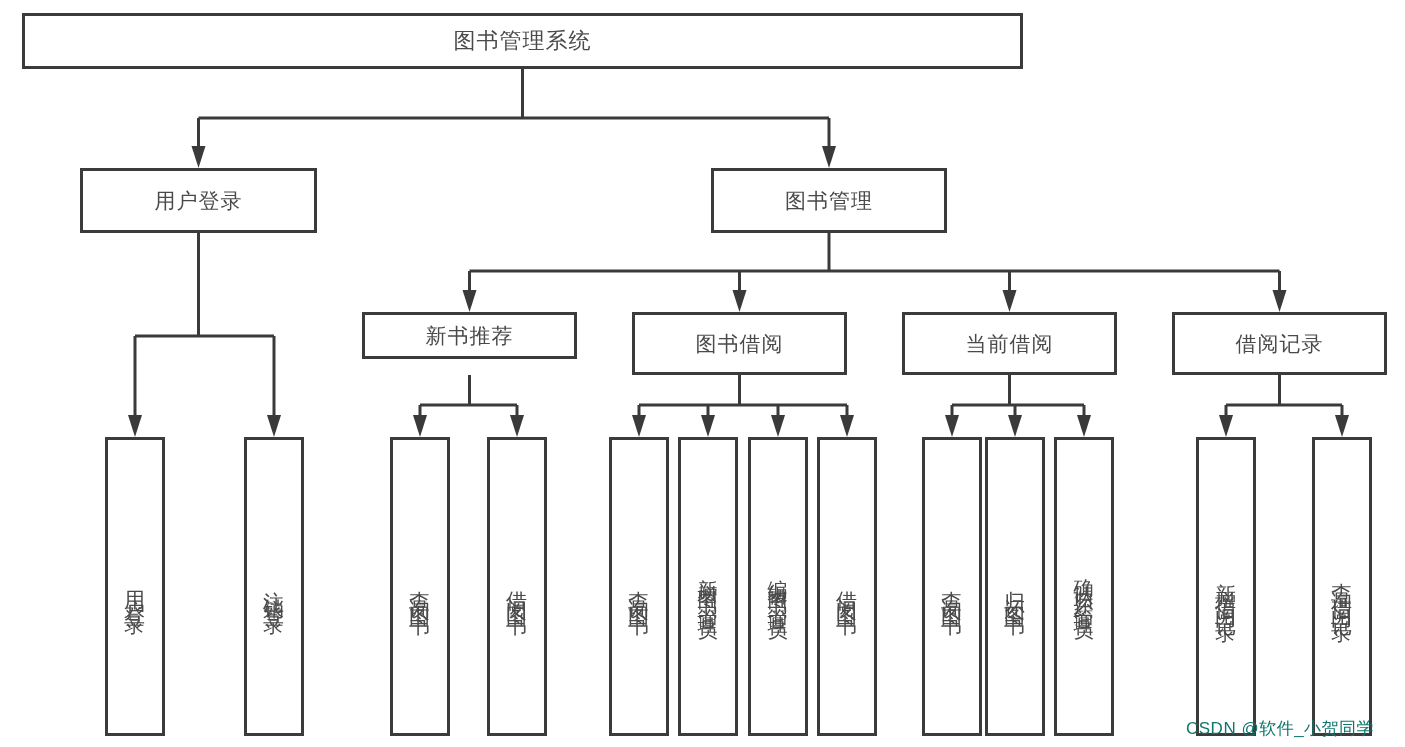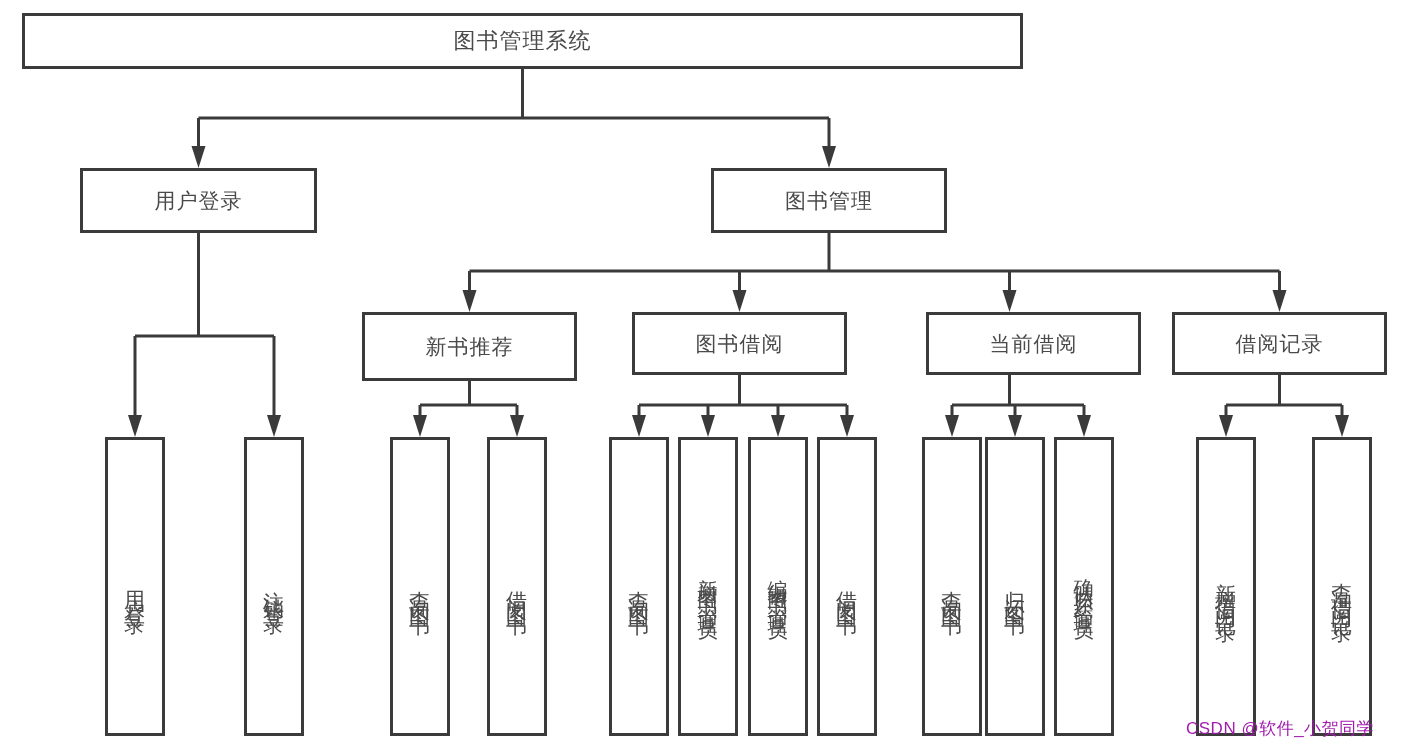--- a/index.html
+++ b/index.html
@@ -52,21 +52,21 @@
   .leaf-long {
     letter-spacing: 6px;
     font-size: 20px;
   }
   #watermark {
     position: absolute;
     left: 1186px;
     top: 717px;
     z-index: 5;
     font-size: 17px;
-    color: #a21caf;
+    color: #0f766e;
     letter-spacing: 0.5px;
     white-space: nowrap;
   }
 </style>
 </head>
 <body>
 
 <div id="canvas">
 
   <svg id="wires" width="1405" height="747" viewBox="0 0 1405 747">
@@ -139,23 +139,23 @@
       <polygon points="1219,415 1233,415 1226,437"></polygon>
       <polygon points="1335,415 1349,415 1342,437"></polygon>
     </g>
   </svg>
 
   <div class="box root-node" style="left:22px; top:13px; width:1001px; height:56px;">图书管理系统</div>
 
   <div class="box h-node" style="left:80px; top:168px; width:237px; height:65px;">用户登录</div>
   <div class="box h-node" style="left:711px; top:168px; width:236px; height:65px;text-align:center;">图书管理</div>
 
-  <div class="box h-node" style="left:362px; top:312px; width:215px; height:69px;">新书推荐</div>
+  <div class="box h-node" style="left:362px; top:312px; width:215px; height:47px;">新书推荐</div>
   <div class="box h-node" style="left:632px; top:312px; width:215px; height:63px;font-family:Liberation Mono, monospace;">图书借阅</div>
-  <div class="box h-node" style="left:902px; top:312px; width:215px; height:63px;margin-left:24px;">当前借阅</div>
+  <div class="box h-node" style="left:902px; top:312px; width:215px; height:63px;">当前借阅</div>
   <div class="box h-node" style="left:1172px; top:312px; width:215px; height:63px;">借阅记录</div>
 
   <div class="box leaf" style="left:105px; top:437px; width:60px; height:299px;">用户登录</div>
   <div class="box leaf" style="left:244px; top:437px; width:60px; height:299px;">注销登录</div>
 
   <div class="box leaf" style="left:390px; top:437px; width:60px; height:299px;">查询图书</div>
   <div class="box leaf" style="left:487px; top:437px; width:60px; height:299px;">借阅图书</div>
 
   <div class="box leaf" style="left:609px; top:437px; width:60px; height:299px;">查询图书</div>
   <div class="box leaf leaf-long" style="left:678px; top:437px; width:60px; height:299px;">新增图书（管理员）</div>

